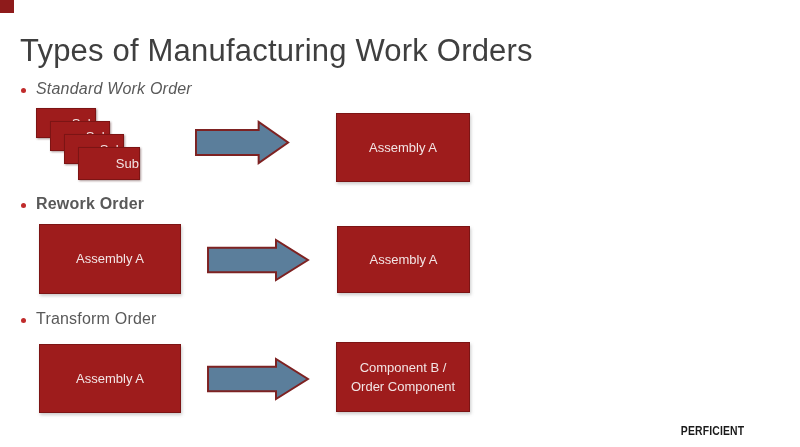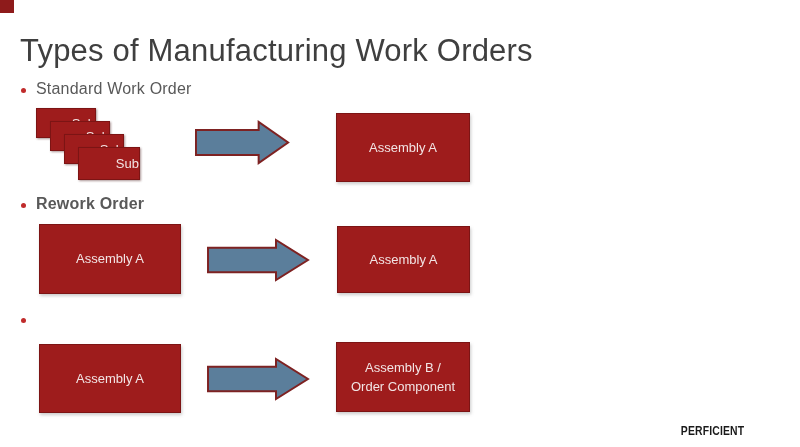--- a/index.html
+++ b/index.html
@@ -54,21 +54,21 @@
 </head>
 <body>
 
 <div class="slide">
 
   <div class="corner-square"></div>
 
   <h1 class="slide-title">Types of Manufacturing Work Orders</h1>
 
   <span class="bullet-dot" style="left:21px; top:88px;"></span>
-  <span class="bullet-label" style="left:36px; top:80px;">Standard Work Order</span>
+  <span class="bullet-label" style="left:36px; top:80px;font-style:italic;">Standard Work Order</span>
 
   <div class="sub-box" style="left:36px; top:108px; width:60px; height:30px;">
     <span>Sub</span>
   </div>
   <div class="sub-box" style="left:50px; top:121px; width:60px; height:30px;">
     <span>Sub</span>
   </div>
   <div class="sub-box" style="left:64px; top:134px; width:60px; height:30px;">
     <span>Sub</span>
   </div>
@@ -97,31 +97,32 @@
     <svg viewBox="0 0 100 45" preserveAspectRatio="none" aria-hidden="true">
       <polygon points="1,10 67,10 67,2 98,22.5 67,43 67,35 1,35" vector-effect="non-scaling-stroke"></polygon>
     </svg>
   </div>
 
   <div class="assembly-box" style="left:337px; top:226px; width:133px; height:67px;">
     <span>Assembly A</span>
   </div>
 
   <span class="bullet-dot" style="left:21px; top:318px;"></span>
+  <span class="bullet-label" style="left:36px; top:310px;">Transform Order</span>
 
   <div class="assembly-box" style="left:39px; top:344px; width:142px; height:69px;">
     <span>Assembly A</span>
   </div>
 
   <div class="block-arrow" style="left:207px; top:357px; width:103px; height:44px;">
     <svg viewBox="0 0 100 45" preserveAspectRatio="none" aria-hidden="true">
       <polygon points="1,10 67,10 67,2 98,22.5 67,43 67,35 1,35" vector-effect="non-scaling-stroke"></polygon>
     </svg>
   </div>
 
   <div class="assembly-box" style="left:336px; top:342px; width:134px; height:70px;">
-    <span>Assembly B /</span>
+    <span>Component B /</span>
     <span>Order Component</span>
   </div>
 
   <div class="logo">PERFICIENT</div>
 
 </div>
 
 </body></html>

